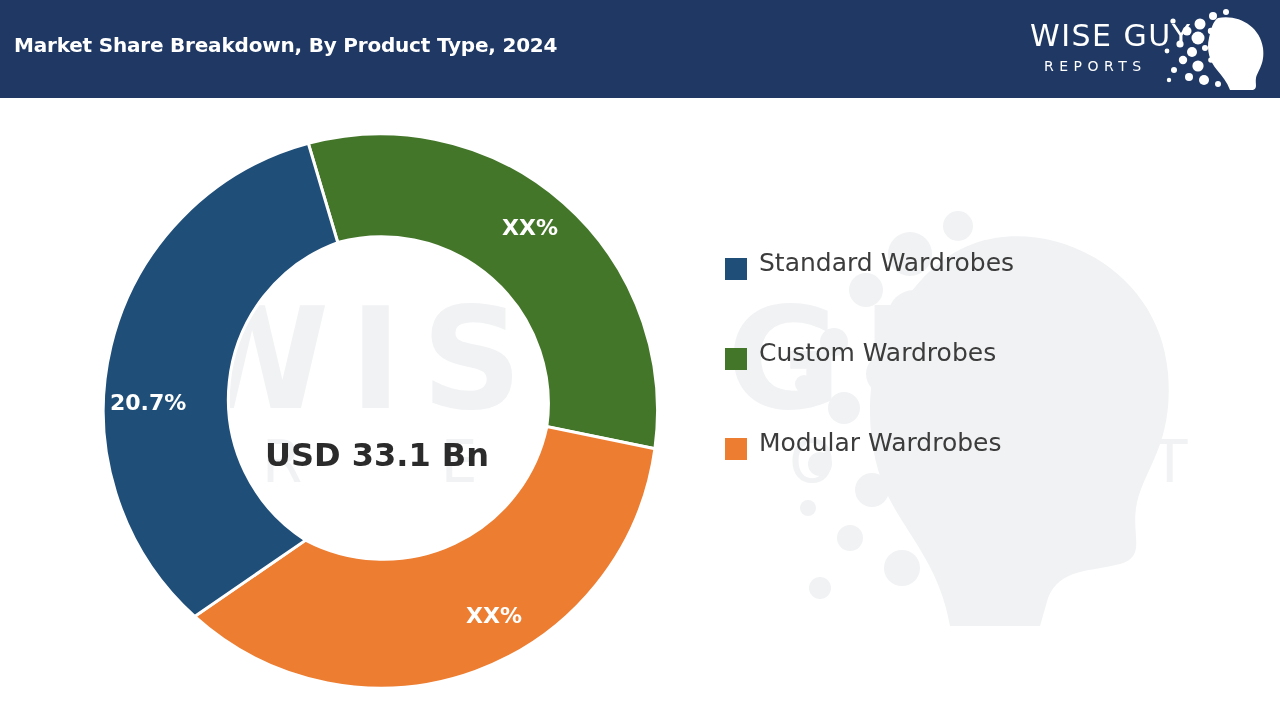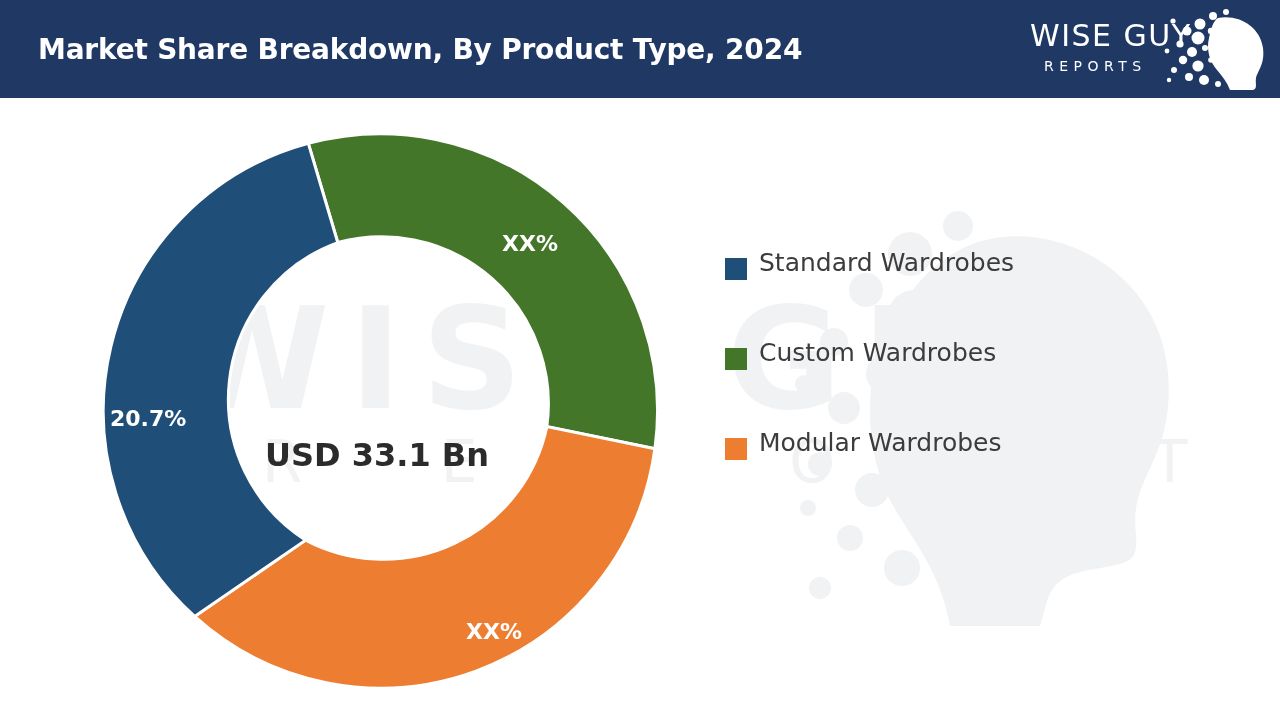--- a/index.html
+++ b/index.html
@@ -25,23 +25,23 @@
     position: absolute;
     left: 0;
     top: 0;
     width: 1280px;
     height: 98px;
     background: #1F3864;
     box-sizing: border-box;
   }
   .header-title {
     position: absolute;
-    left: 38px;
+    left: 14px;
     top: 33px;
-    font-size: 28px;
+    font-size: 20px;
     font-weight: bold;
     color: #ffffff;
     letter-spacing: -0.2px;
     white-space: nowrap;
     font-family: "DejaVu Sans", "Liberation Sans", sans-serif;
   }
   .logo {
     position: absolute;
     right: 8px;
     top: 4px;
@@ -102,21 +102,20 @@
     left: 0;
     top: 0;
   }
   .slice-label {
     position: absolute;
     font-size: 22px;
     font-weight: bold;
     color: #ffffff;
     white-space: nowrap;
     font-family: "DejaVu Sans", "Liberation Sans", sans-serif;
-    margin-top: 16px;
   }
   .center-label {
     position: absolute;
     font-size: 32px;
     font-weight: bold;
     color: #2B2B2B;
     white-space: nowrap;
     font-family: "DejaVu Sans", "Liberation Sans", sans-serif;
   }
 

